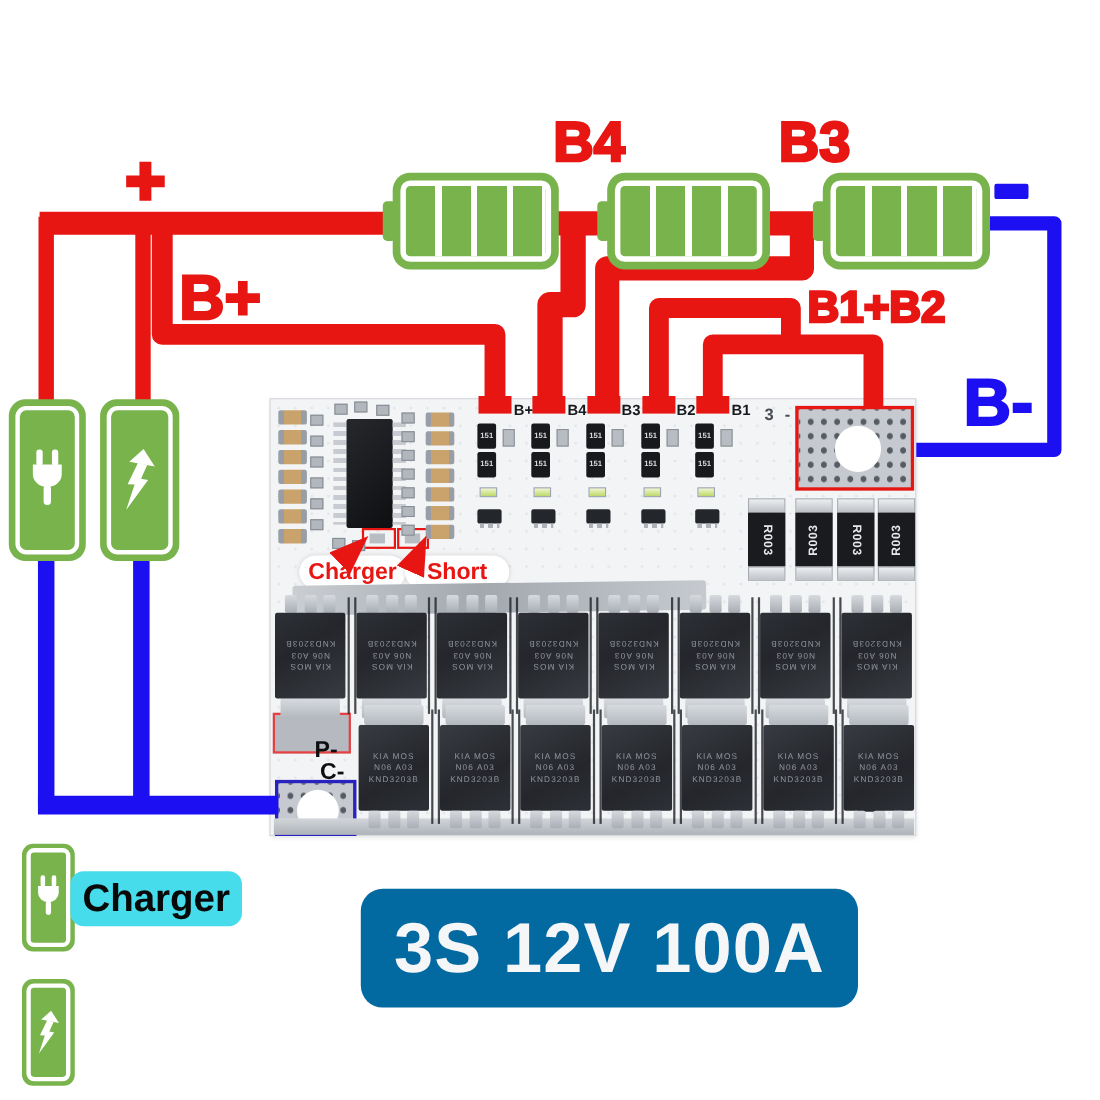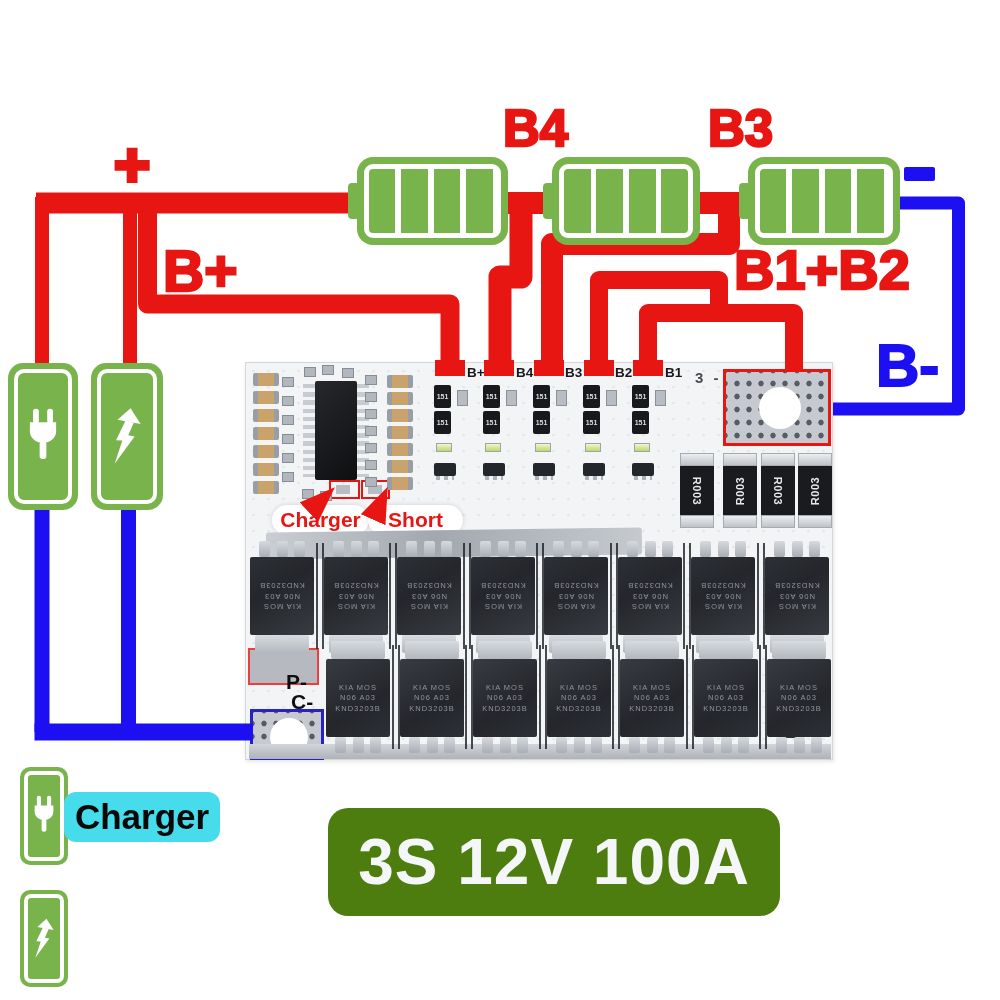--- a/index.html
+++ b/index.html
@@ -88,21 +88,21 @@
   .wl { position:absolute; font-weight:800; line-height:1; white-space:nowrap; }
   .redtxt { color:#e81613; -webkit-text-stroke:2.5px #e81613; }
   .bluetxt { color:#1c10f2; -webkit-text-stroke:2px #1c10f2; }
   .minusbar { position:absolute; left:904px; top:167px; width:31px; height:14px; background:#1c10f2; border-radius:2px; }
   .vh { position:absolute; width:1px; height:1px; overflow:hidden; clip:rect(0 0 0 0); }
 
   
   .cyanlabel { position:absolute; background:#46dcec; border-radius:12px;
     display:flex; align-items:center; justify-content:center; font-size:35px; font-weight:700; color:#090909; }
   #title-badge { position:absolute; left:328px; top:808px; width:452px; height:108px;
-    background:#4d7c0f; border-radius:20px; display:flex; align-items:center; justify-content:center;
+    background:#0369a1; border-radius:20px; display:flex; align-items:center; justify-content:center;
     color:#f4f6f8; font-size:64px; font-weight:700; letter-spacing:1px; }
 
   svg.wires { position:absolute; left:0; top:0; pointer-events:none; }
 </style>
 </head>
 <body>
 
 <div id="canvas">
 
   <div id="board">
@@ -540,21 +540,21 @@
         <polygon points="20,0 32,14.5 8.5,13"></polygon>
         <polygon points="16.5,13 25,14 21,27 27.5,27.5 11,57 15.8,33 9.5,33.5"></polygon>
       </g>
     </svg>
   </div>
 
   <span class="wl redtxt" style="left:114px;top:134px;font-size:62px;-webkit-text-stroke-width:4px">+</span>
   <span class="wl redtxt" style="left:163px;top:243px;font-size:57px">B+</span>
   <span class="wl redtxt" style="left:503px;top:103px;font-size:51px">B4</span>
   <span class="wl redtxt" style="left:708px;top:103px;font-size:51px">B3</span>
-  <span class="wl redtxt" style="left:734px;top:242px;font-size:56px">B1+B2</span>
+  <span class="wl redtxt" style="left:734px;top:260px;font-size:40px">B1+B2</span>
   <div class="minusbar">
     <span class="vh">−</span>
   </div>
   <span class="wl bluetxt" style="left:876px;top:336px;font-size:60px">B-</span>
 
   <div class="devicon" style="left:20px;top:767px;width:48px;height:98px;border-radius:10px">
     <i class="dinner" style="inset:4px;border-width:4px;border-radius:7px"></i>
     <svg class="glyph" width="30" height="54" viewBox="0 0 40 58" fill="#fff">
       <rect x="10.5" y="2" width="5.5" height="14" rx="2.5"></rect>
       <rect x="24" y="2" width="5.5" height="14" rx="2.5"></rect>

